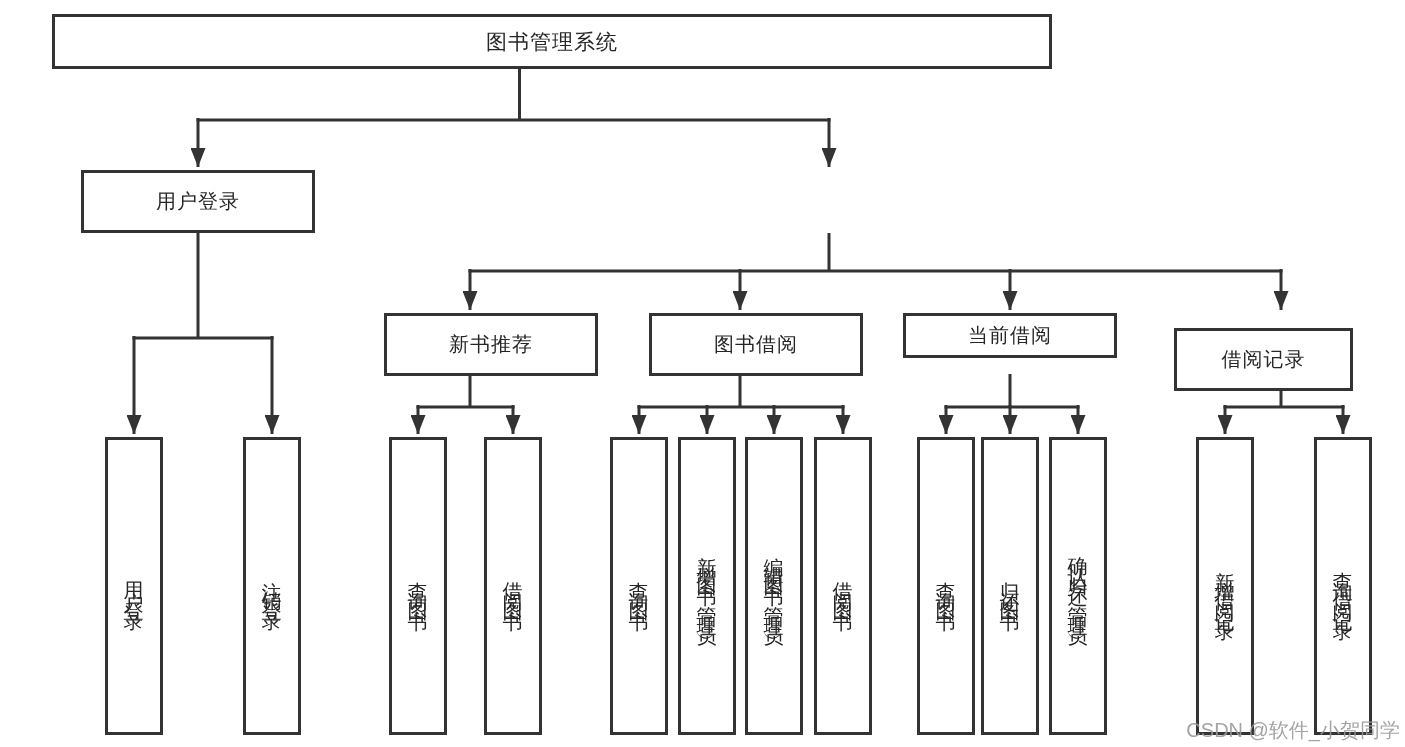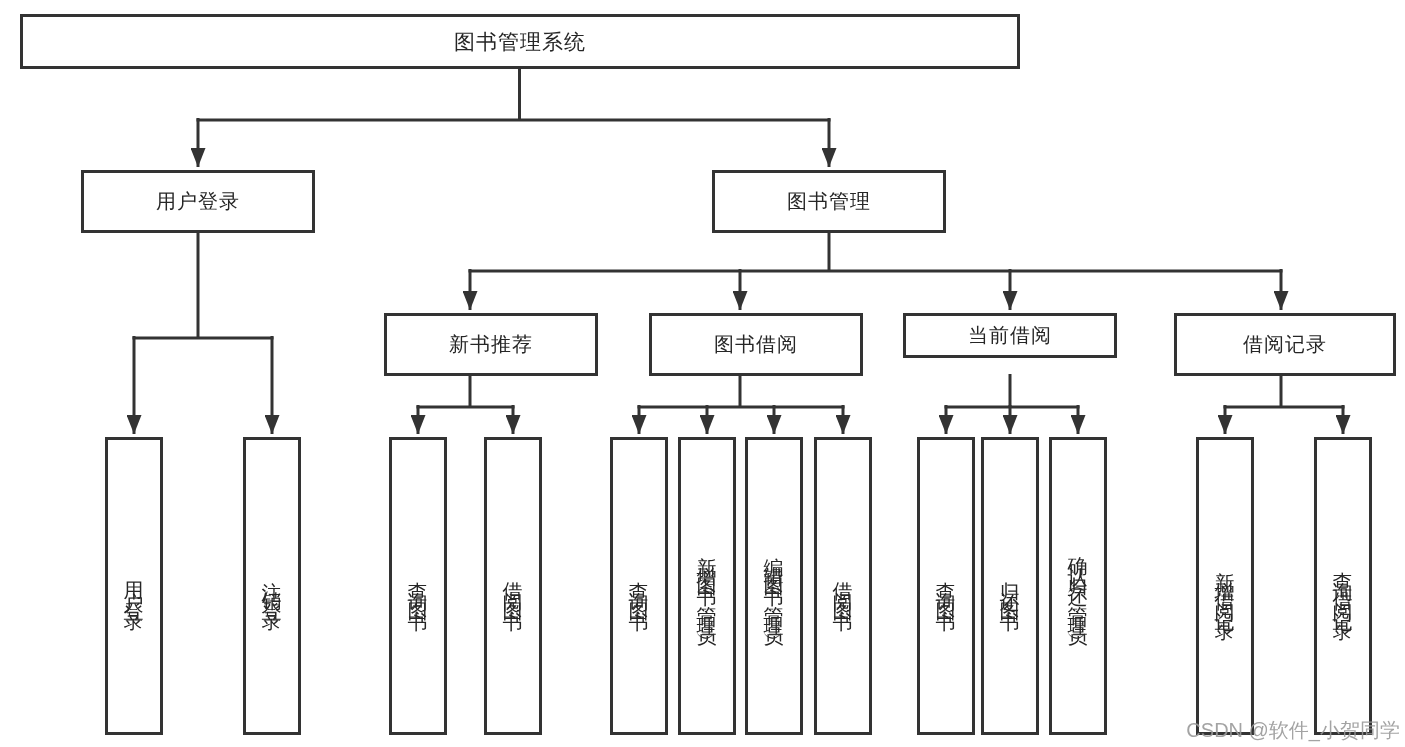--- a/index.html
+++ b/index.html
@@ -21,21 +21,21 @@
   .connectors line{stroke:var(--line-color);stroke-width:3;}
   .node{
     position:absolute;
     box-sizing:border-box;
     background:var(--bg-color);
     border:3px solid var(--line-color);
     display:flex;align-items:center;justify-content:center;
     text-align:center;
   }
   .hbox{font-size:20px;letter-spacing:1px;}
-  .root{font-size:21px;}
+  .root{font-size:21px;margin-left:32px;}
   .leaf{top:437px;height:298px;width:58px;}
   .vtext{
     writing-mode:vertical-rl;
     text-orientation:mixed;
     font-size:20px;
     letter-spacing:10px;
     line-height:1;
     white-space:nowrap;
   }
   .watermark{
@@ -112,26 +112,25 @@
       <line x1="1281" y1="374" x2="1281" y2="407"></line>
       <line x1="1223.5" y1="407" x2="1344.5" y2="407"></line>
       <line x1="1225" y1="405" x2="1225" y2="434" marker-end="url(#arrow)"></line>
       <line x1="1343" y1="405" x2="1343" y2="434" marker-end="url(#arrow)"></line>
     </g>
   </svg>
 
   <div class="node hbox root" style="left:20px;top:14px;width:1000px;height:55px">图书管理系统</div>
 
   <div class="node hbox" style="left:81px;top:170px;width:234px;height:63px">用户登录</div>
-  <div class="node hbox" style="left:712px;top:170px;width:234px;height:63px">图书管理</div>
 
   <div class="node hbox" style="left:384px;top:313px;width:214px;height:63px">新书推荐</div>
   <div class="node hbox" style="left:649px;top:313px;width:214px;height:63px">图书借阅</div>
   <div class="node hbox" style="left:903px;top:313px;width:214px;height:45px">当前借阅</div>
-  <div class="node hbox" style="left:1174px;top:313px;width:222px;height:63px">借阅记录</div>
+  <div class="node hbox" style="left:1174px;top:328px;width:179px;height:63px">借阅记录</div>
 
   <div class="node leaf" style="left:105px">
     <span class="vtext">用户登录</span>
   </div>
   <div class="node leaf" style="left:243px">
     <span class="vtext">注销登录</span>
   </div>
 
   <div class="node leaf" style="left:389px">
     <span class="vtext">查询图书</span>

